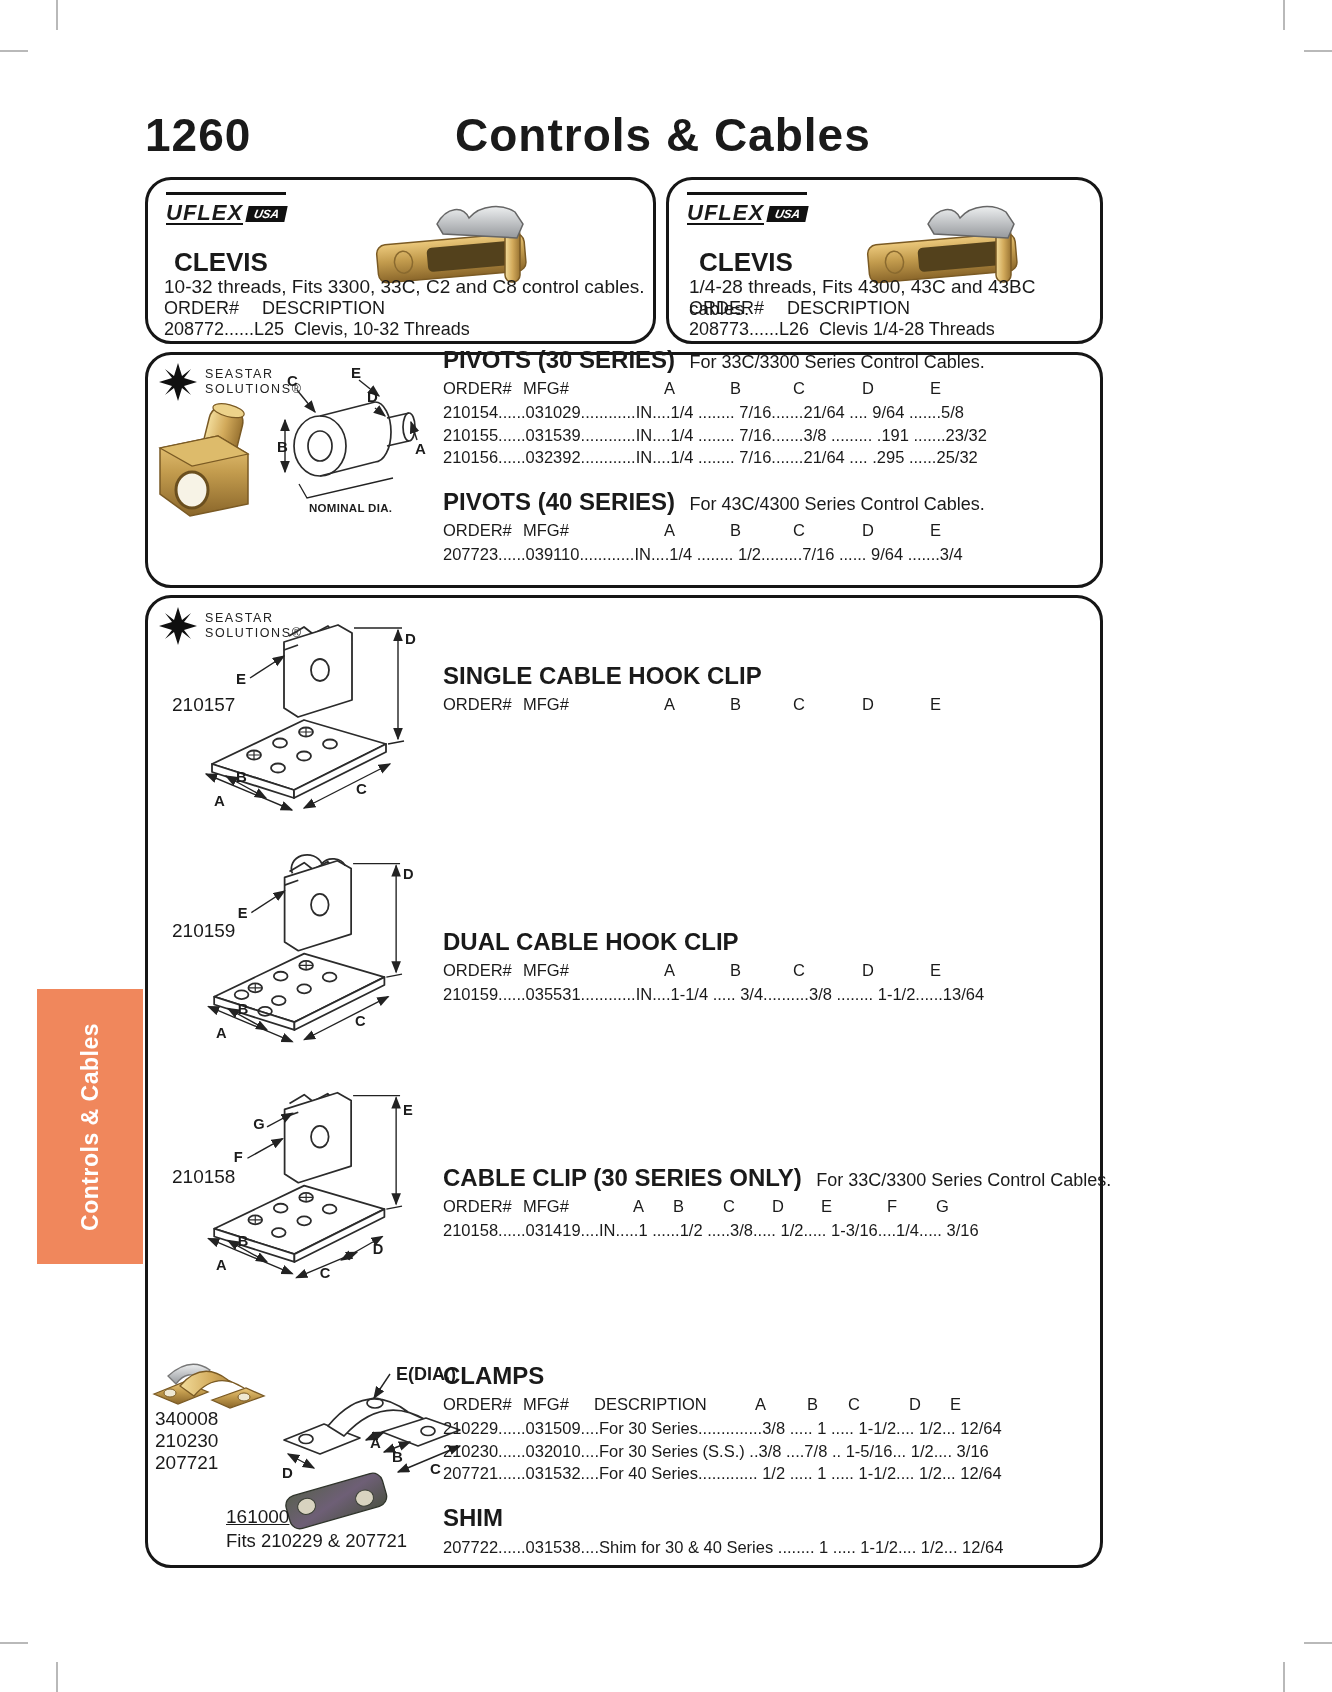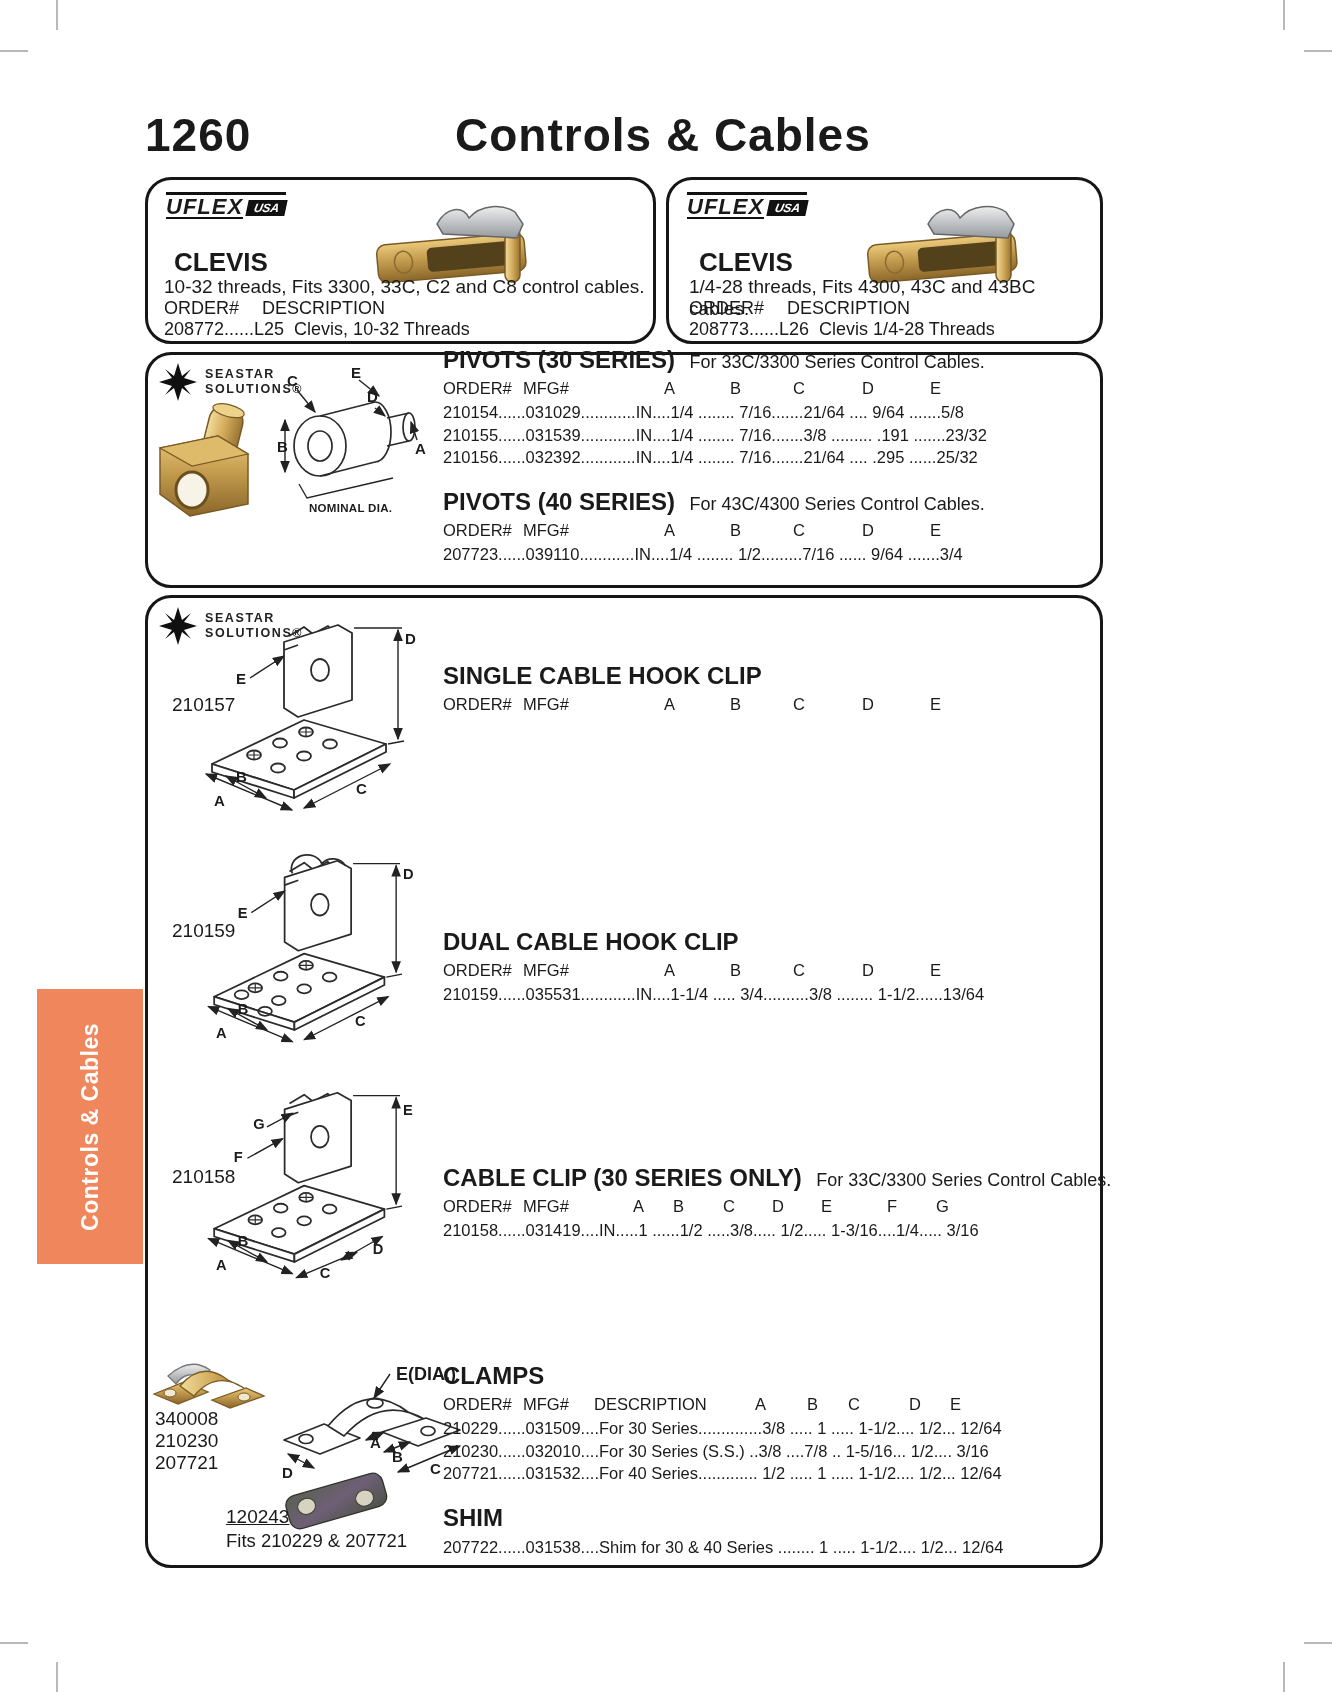--- a/index.html
+++ b/index.html
@@ -12,28 +12,28 @@
   .pagetitle{position:absolute;left:455px;top:108px;font-size:46px;font-weight:bold;letter-spacing:1px;}
 
   
   .box{position:absolute;border:3px solid #161616;border-radius:26px;background:#fff;}
   .box-clevis-l{left:145px;top:177px;width:505px;height:161px;}
   .box-clevis-r{left:666px;top:177px;width:431px;height:161px;}
   .box-pivots{left:145px;top:352px;width:952px;height:230px;}
   .box-hooks{left:145px;top:595px;width:952px;height:967px;}
 
   
-  .uflex-logo{position:absolute;display:flex;align-items:center;border-top:3px solid #111;padding-top:2px;}
+  .uflex-logo{position:absolute;display:flex;align-items:center;border-top:3px solid #111;padding-top:8px;}
   .uflex-main{font-size:22px;font-weight:900;font-style:italic;letter-spacing:1px;line-height:20px;
               border-bottom:2px solid #111;}
   .uflex-usa{display:inline-block;background:#111;color:#fff;font-style:italic;font-weight:bold;
              font-size:12px;padding:1px 7px;transform:skewX(-12deg);margin-left:4px;}
 
   
-  .seastar{position:absolute;display:flex;align-items:center;font-weight:bold;}
+  .seastar{position:absolute;display:flex;align-items:center;}
   .seastar .txt{margin-left:7px;font-size:12.5px;letter-spacing:1.6px;color:#222;line-height:15px;}
 
   
   .ctitle{position:absolute;font-size:26px;font-weight:bold;margin-left:10px;}
   .cdesc{position:absolute;font-size:19px;}
   .chead{position:absolute;font-size:18px;height:20px;}
   .chead span{position:absolute;top:0;}
   .chead .c0{left:0;} .chead .c1{left:98px;}
   .crow{position:absolute;font-size:18px;white-space:pre;}
 
@@ -374,21 +374,21 @@
     <div>207721</div>
   </div>
 
   <svg style="left:284px;top:1468px;" width="105" height="65" viewBox="0 0 105 65">
     <g transform="rotate(-16 52 32)">
       <rect x="2" y="16" width="100" height="34" rx="10" fill="url(#zinc)" stroke="#2f342b" stroke-width="1.3"></rect>
       <ellipse cx="22" cy="30" rx="9" ry="8" fill="#d8d3c0" stroke="#3a3f35"></ellipse>
       <ellipse cx="80" cy="38" rx="9" ry="8" fill="#d8d3c0" stroke="#3a3f35"></ellipse>
     </g>
   </svg>
-  <div class="shimpart" style="left:226px;top:1506px;">120243</div>
+  <div class="shimpart" style="left:226px;top:1506px;">161000</div>
   <div class="shimfits" style="left:226px;top:1530px;">Fits 210229 &amp; 207721</div>
 
   <div class="tbl" style="top:662px;">
     <div class="tline"><span class="ttitle">SINGLE CABLE HOOK CLIP</span></div>
     <div class="thead h5">
       <span class="c0">ORDER#</span>
       <span class="c1">MFG#</span>
       <span class="c2">A</span>
       <span class="c3">B</span>
       <span class="c4">C</span>

